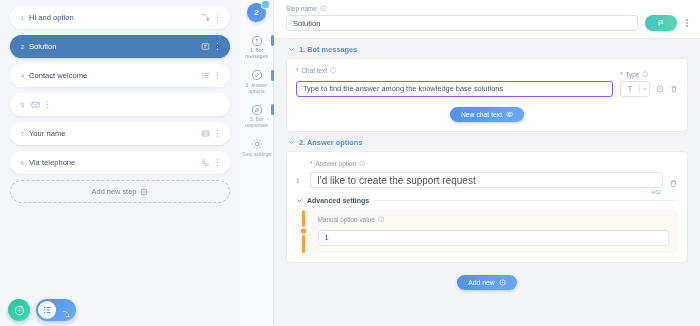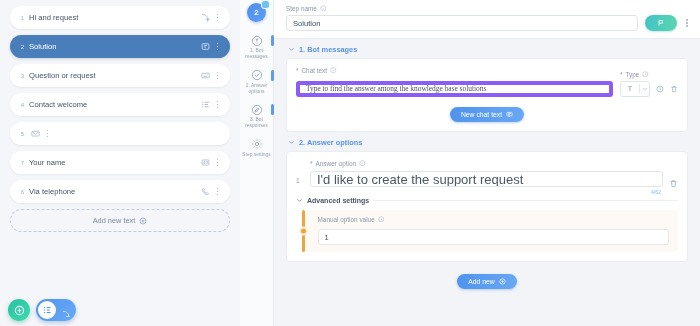--- a/index.html
+++ b/index.html
@@ -185,24 +185,24 @@
   .sec-title { font-size: 7.4px; color: #5b95e4; font-weight: bold; }
 
   .card {
     background: #fff; border: 1px solid #e9edf2; border-radius: 4px;
     padding: 8px 9px 9px 9px;
   }
   .chat-row { display: flex; align-items: flex-end; gap: 7px; }
   .chat-left { flex: 1 1 auto; }
   .text-input {
     width: 100%; height: 16px;
-    border: 4px solid #8b5cf6; border-radius: 3px;
+    border: 1px solid #8b5cf6; border-radius: 3px;
     font-size: 7.4px; color: #4b5667; padding: 0 6px;
     outline: none; background: #fff;
-    font-family: Liberation Serif, serif;
+    font-family: Liberation Sans, sans-serif;
   }
   .type-col { display: flex; flex-direction: column; }
   .type-ctrls { display: flex; align-items: center; gap: 6px; }
   .type-select {
     width: 30px; height: 16px;
     border: 1px solid #dfe4ea; border-radius: 3px;
     display: flex; align-items: center; background: #fff;
   }
   .type-select .tglyph {
     flex: 1 1 auto; text-align: center; font-size: 8px;
@@ -224,21 +224,21 @@
     font-family: "Liberation Sans", sans-serif;
   }
   .pill-btn svg { width: 7px; height: 7px; }
 
   .opt-row { display: flex; align-items: flex-end; gap: 6px; }
   .opt-num { font-size: 6.6px; color: #98a4b6; width: 8px; padding-bottom: 4px; }
   .opt-mid { flex: 1 1 auto; position: relative; }
   .opt-input {
     width: 100%; height: 16px;
     border: 1px solid #e0e5eb; border-radius: 3px;
-    font-size: 13px; color: #4b5667; padding: 0 6px;
+    font-size: 10px; color: #4b5667; padding: 0 6px;
     outline: none; background: #fff;
     font-family: "Liberation Sans", sans-serif;
   }
   .counter {
     position: absolute; right: 2px; bottom: -7px;
     font-size: 5.2px; color: #8fb6ea;
   }
   .trash-btn { width: 9px; height: 9px; color: #a6b2c3; padding-bottom: 5px; }
   .trash-btn svg { width: 9px; height: 9px; display: block; }
 
@@ -275,21 +275,21 @@
 </style>
 </head>
 <body>
 
 <div class="app">
 
   <div class="steps-pane">
 
     <div class="step-row">
       <span class="step-num">1</span>
-      <span class="step-label">Hi and request</span>
+      <span class="step-label">Hi and option</span>
       <span class="step-ico">
         <svg viewBox="0 0 16 16" fill="none" stroke="currentColor" stroke-width="1.6">
             <path d="M2 3h5M7 3l5 5M12 8v5M9 11h6"></path>
             <circle cx="12" cy="13" r="1.6" fill="currentColor" stroke="none"></circle>
           </svg>
       </span>
       <span class="step-dots">
           <i></i>
           <i></i>
           <i></i>
@@ -305,35 +305,20 @@
             <path d="M5 6h6M5 9h4"></path>
           </svg>
       </span>
       <span class="step-dots">
           <i></i>
           <i></i>
           <i></i>
         </span>
     </div>
 
-    <div class="step-row">
-      <span class="step-num">3</span>
-      <span class="step-label">Question or request</span>
-      <span class="step-ico">
-        <svg viewBox="0 0 16 16" fill="none" stroke="currentColor" stroke-width="1.4">
-            <rect x="1.5" y="4" width="13" height="8" rx="1.2"></rect>
-            <path d="M4 7h1M7 7h1M10.5 7h1M4.5 9.5h6"></path>
-          </svg>
-      </span>
-      <span class="step-dots">
-          <i></i>
-          <i></i>
-          <i></i>
-        </span>
-    </div>
 
     <div class="step-row">
       <span class="step-num">4</span>
       <span class="step-label">Contact welcome</span>
       <span class="step-ico">
         <svg viewBox="0 0 16 16" fill="none" stroke="currentColor" stroke-width="1.6">
             <path d="M2 4h2M2 8h2M2 12h2M6.5 4h8M6.5 8h6M6.5 12h7"></path>
           </svg>
       </span>
       <span class="step-dots">
@@ -385,21 +370,21 @@
       </span>
       <span class="step-dots">
           <i></i>
           <i></i>
           <i></i>
         </span>
     </div>
 
 
     <div class="add-step">
-      <span>Add new text</span>
+      <span>Add new step</span>
       <svg viewBox="0 0 16 16" fill="none" stroke="currentColor" stroke-width="1.4">
           <circle cx="8" cy="8" r="6"></circle>
           <path d="M8 5.2v5.6M5.2 8h5.6"></path>
         </svg>
     </div>
 
     <div class="fabs">
       <div class="fab-plus">
         <svg viewBox="0 0 16 16" fill="none" stroke="currentColor" stroke-width="1.5">
             <circle cx="8" cy="8" r="6"></circle>

